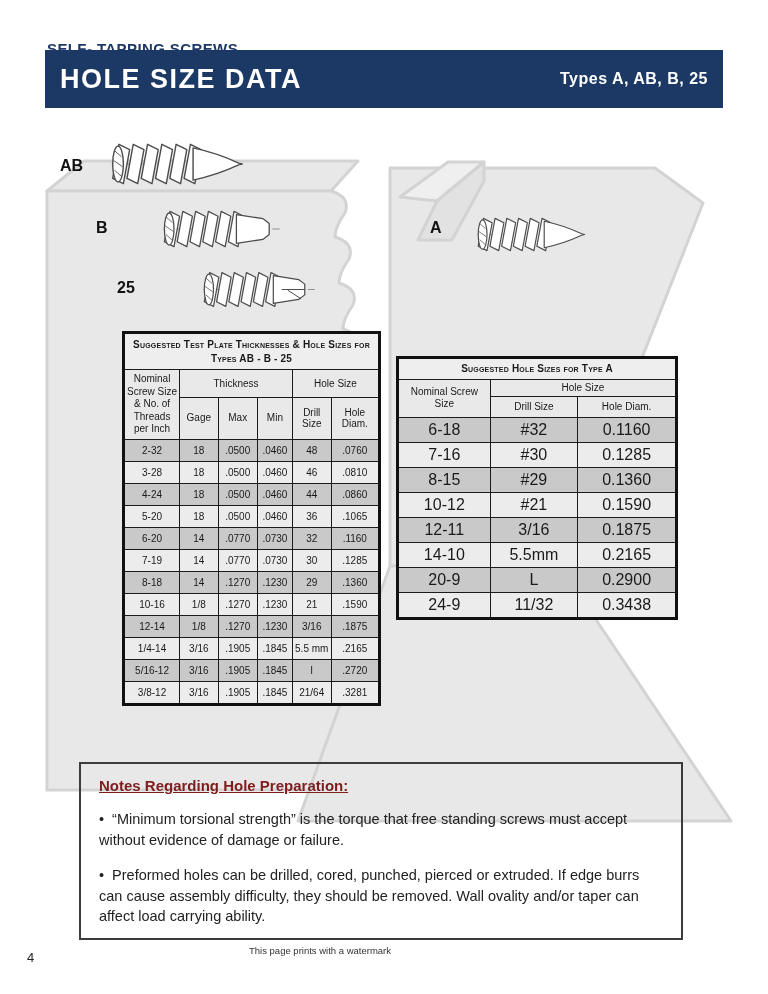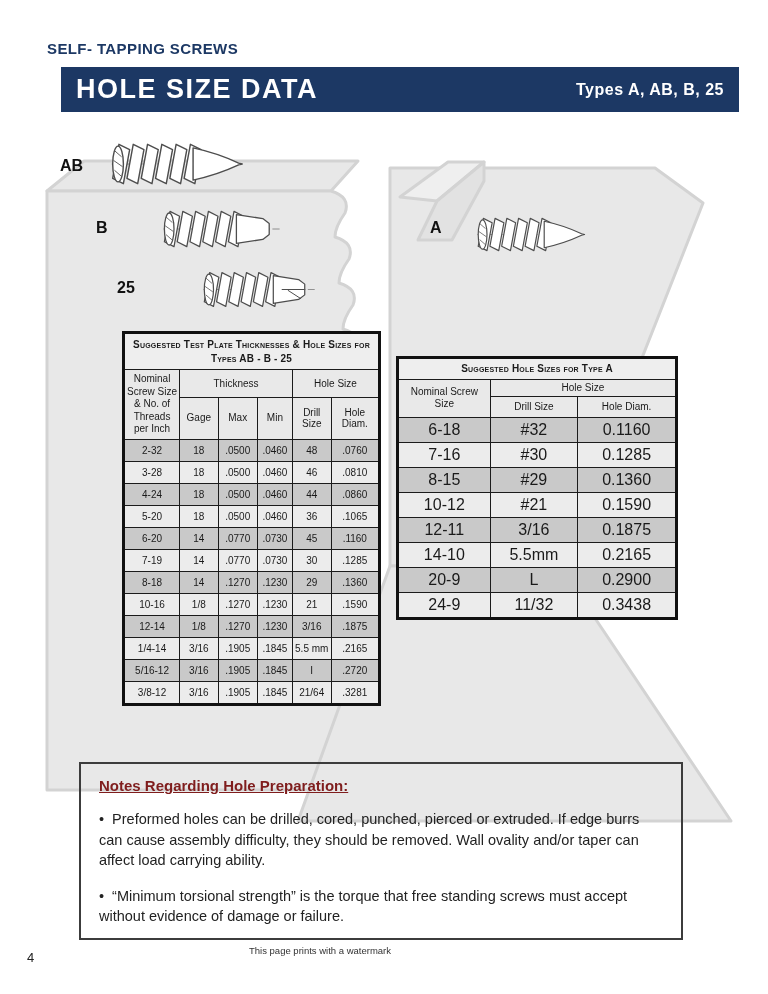--- a/index.html
+++ b/index.html
@@ -8,23 +8,23 @@
     font-family:"Liberation Sans","DejaVu Sans",sans-serif;color:#1a1a1a;
     overflow:hidden;
   }
   .abs{position:absolute;}
   
   .eyebrow{
     left:47px;top:40px;font-size:15px;font-weight:bold;color:#1c3864;
     letter-spacing:.4px;z-index:3;
   }
   .banner{
-    left:45px;top:67px;width:678px;height:45px;background:#1c3864;color:#fff;
+    left:45px;top:50px;width:678px;height:58px;background:#1c3864;color:#fff;
     display:flex;align-items:center;justify-content:space-between;
-    padding:0 15px;box-sizing:border-box;z-index:3;margin-left:16px;
+    padding:0 15px;box-sizing:border-box;z-index:3;
   }
   .banner-title{font-size:27px;font-weight:bold;letter-spacing:1.5px;}
   .banner-types{font-size:16px;font-weight:bold;letter-spacing:.5px;}
   
   .watermark{left:0;top:0;z-index:0;}
   
   .screw-label{font-size:16px;font-weight:bold;color:#111;z-index:2;}
   svg.screw{z-index:2;position:absolute;}
   
   table{border-collapse:collapse;z-index:2;position:absolute;background:#fff;}
@@ -211,21 +211,21 @@
         <td>.0500</td>
         <td>.0460</td>
         <td>36</td>
         <td>.1065</td>
       </tr>
       <tr>
         <td>6-20</td>
         <td>14</td>
         <td>.0770</td>
         <td>.0730</td>
-        <td>45</td>
+        <td>32</td>
         <td>.1160</td>
       </tr>
       <tr>
         <td>7-19</td>
         <td>14</td>
         <td>.0770</td>
         <td>.0730</td>
         <td>30</td>
         <td>.1285</td>
       </tr>
@@ -339,21 +339,21 @@
         <td>24-9</td>
         <td>11/32</td>
         <td>0.3438</td>
       </tr>
     </tbody>
 </table>
 
 <div class="abs notes-box">
   <p class="notes-title">Notes Regarding Hole Preparation:</p>
   <p class="note-p">
+    <span class="bullet">•</span><span>“Minimum torsional strength” is the torque that free standing screws must accept without evidence of damage or failure.</span>
+  </p>
+  <p class="note-p">
     <span class="bullet">•</span><span>Preformed holes can be drilled, cored, punched, pierced or extruded.  If edge burrs can cause assembly difficulty, they should be removed.  Wall ovality and/or taper can affect load carrying ability.</span>
   </p>
-  <p class="note-p">
-    <span class="bullet">•</span><span>“Minimum torsional strength” is the torque that free standing screws must accept without evidence of damage or failure.</span>
-  </p>
 </div>
 
 <div class="abs footer-note">This page prints with a watermark</div>
 <div class="abs page-number">4</div>
 
 </body></html>

